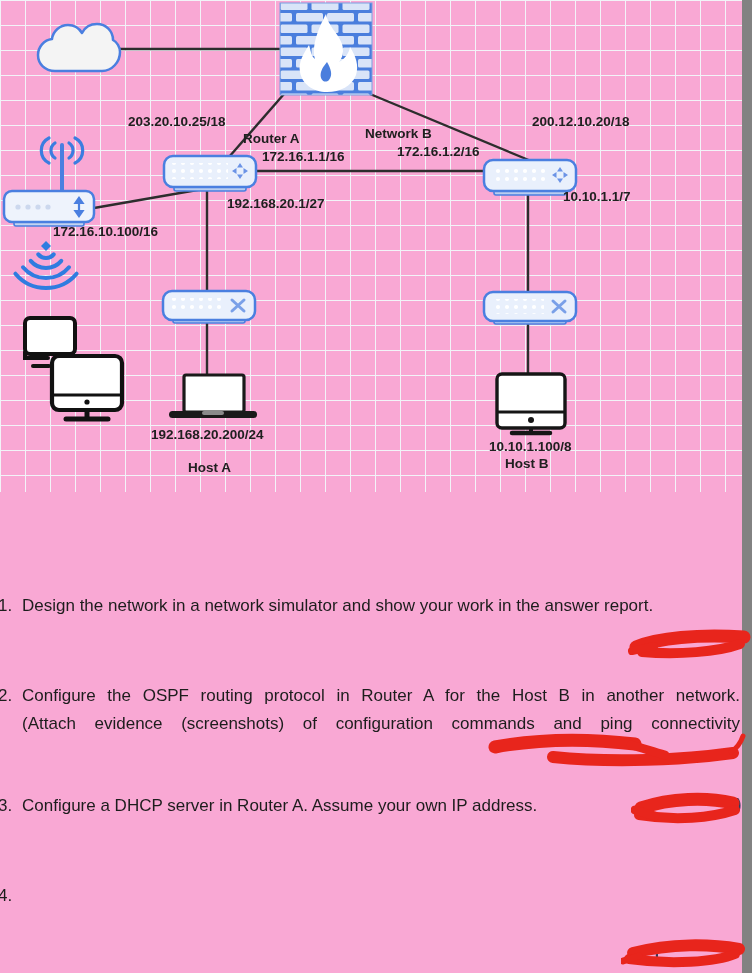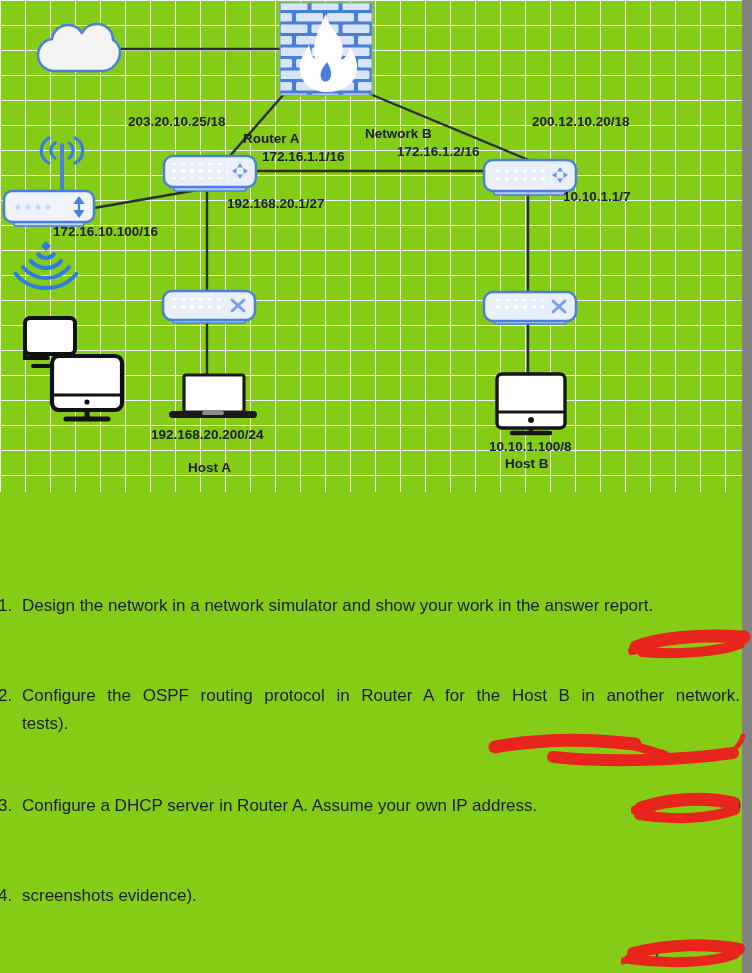--- a/index.html
+++ b/index.html
@@ -1,17 +1,17 @@
 <!DOCTYPE html>
 <html><head>
 <meta charset="utf-8">
 <style>
   html,body{margin:0;padding:0;background:#fff;}
   .page{
-    position:relative;width:752px;height:973px;background:#84cc16;
+    position:relative;width:752px;height:973px;background:#f9a8d4;
     overflow:hidden;font-family:"Liberation Sans",sans-serif;
   }
   
   .diagram{
     position:absolute;left:0;top:0;width:752px;height:492px;
     background-image:
       linear-gradient(#f2f4f8 1px, transparent 1px),
       linear-gradient(90deg,#f2f4f8 1px, transparent 1px);
     background-size:25px 25px;
   }
@@ -184,31 +184,30 @@
 
 
   <div class="question" style="top:592px">
     <span class="qnum">1.</span>
     <div class="qline">Design the network in a network simulator and show your work in the answer report.</div>
   </div>
 
   <div class="question" style="top:682px">
     <span class="qnum">2.</span>
     <div class="qline just">Configure the OSPF routing protocol in Router A for the Host B in another network.</div>
-    <div class="qline">tests).</div>
+    <div class="qline just">(Attach evidence (screenshots) of configuration commands and ping connectivity</div>
   </div>
 
   <div class="question" style="top:792px">
     <span class="qnum">3.</span>
     <div class="qline">Configure a DHCP server in Router A. Assume your own IP address.</div>
   </div>
 
   <div class="question" style="top:882px">
     <span class="qnum">4.</span>
-    <div class="qline">screenshots evidence).</div>
   </div>
 
   <span class="hint" style="left:652px;top:635px">(</span>
   <span class="hint" style="left:736px;top:796px">)</span>
   <span class="hint" style="left:655px;top:946px">(</span>
   <span class="hint" style="left:733px;top:941px">)</span>
 
   <svg class="scribble" style="left:628px;top:624px" width="124" height="36" viewBox="0 0 124 36">
     <g stroke="#e8251c" fill="none" stroke-linecap="round">
       <path d="M8,23 C30,14 70,10 116,13" stroke-width="13"></path>

